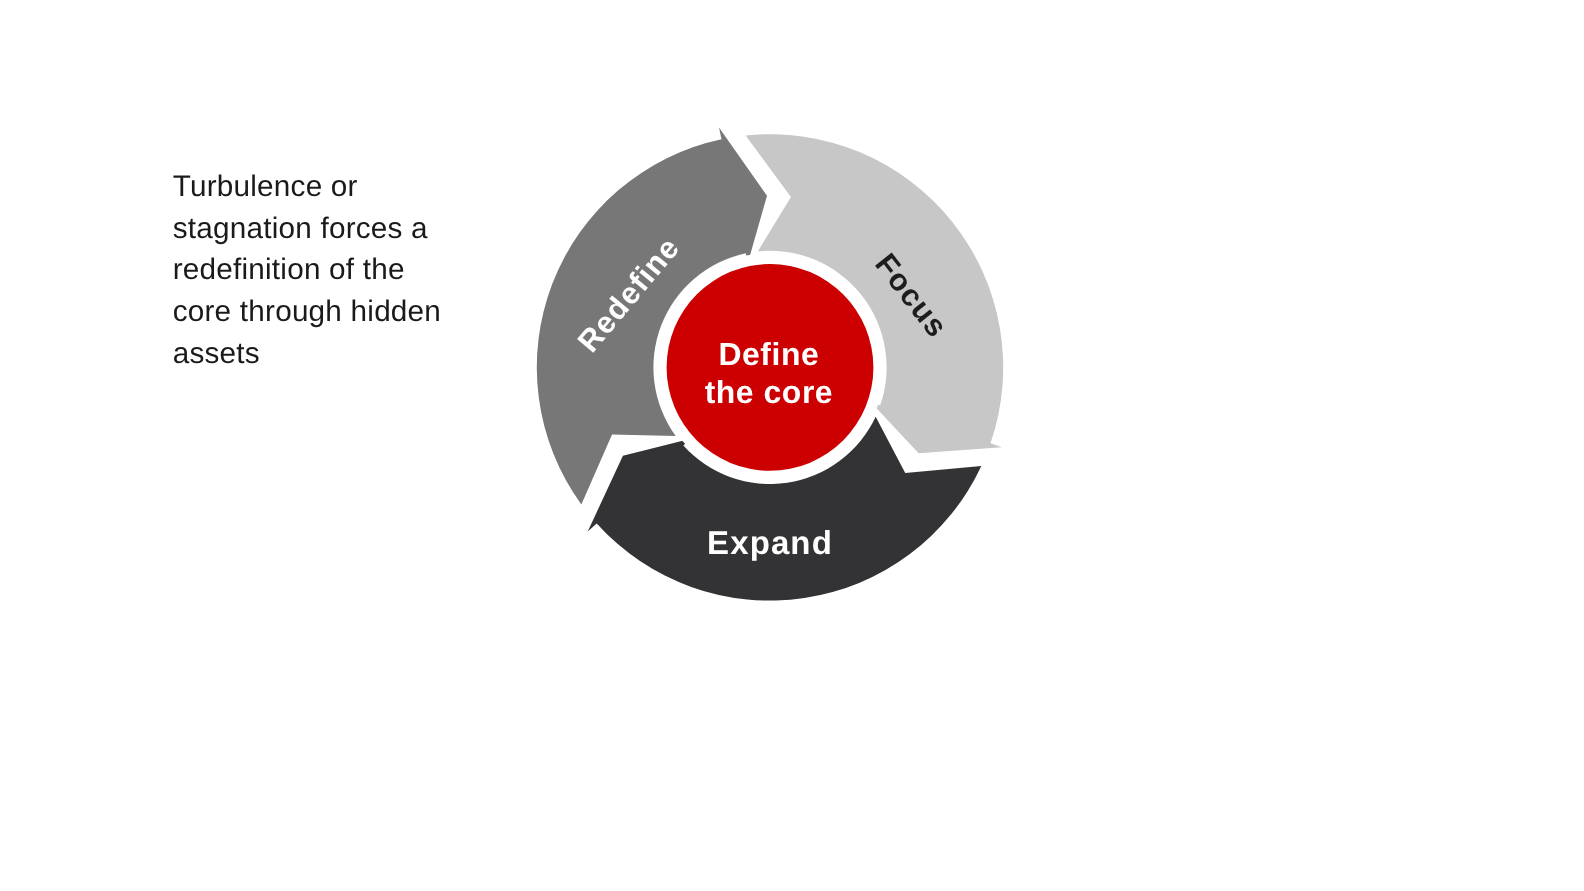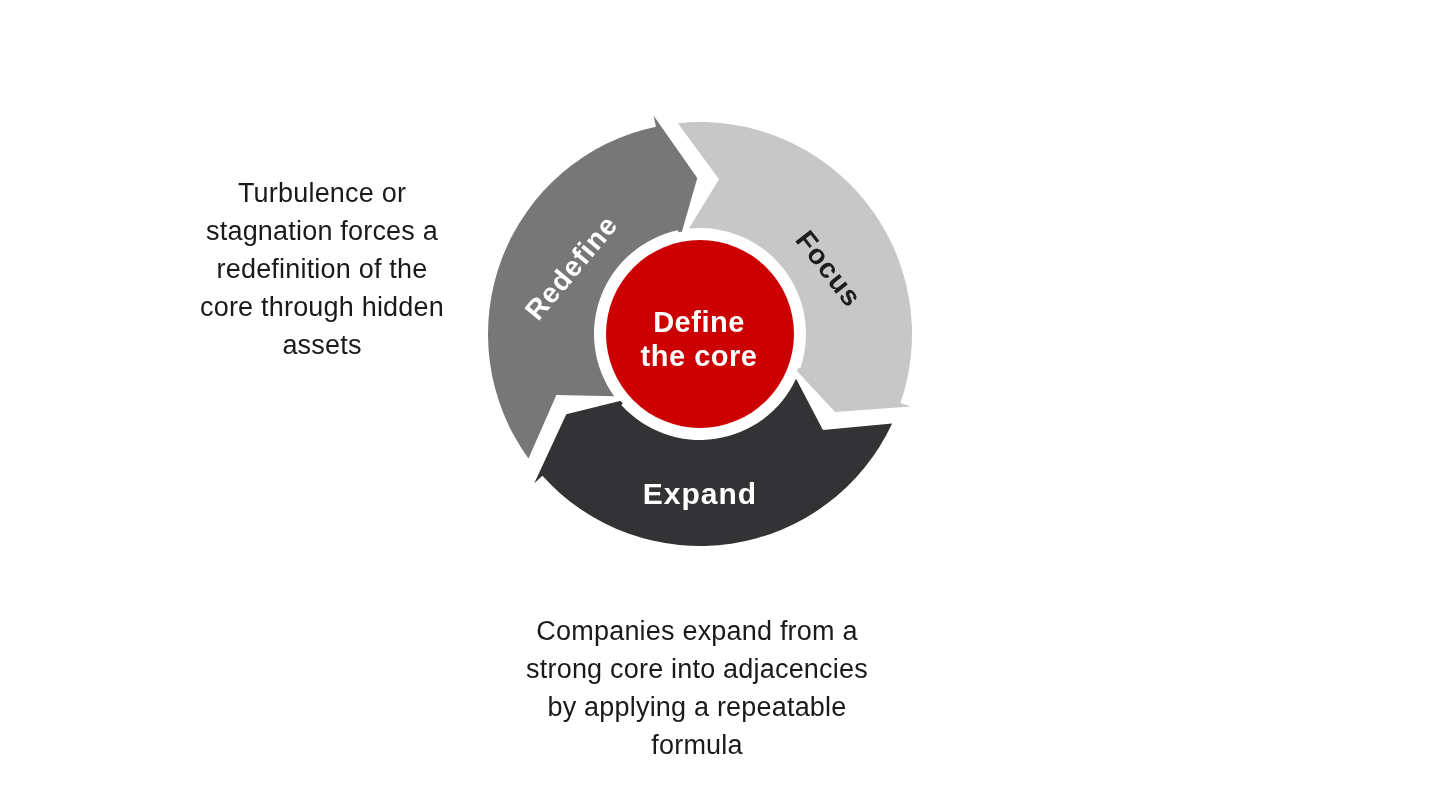--- a/index.html
+++ b/index.html
@@ -14,27 +14,25 @@
     position: relative;
     font-family: "Liberation Sans", sans-serif;
   }
   .slide {
     position: absolute;
     inset: 0;
     background: #ffffff;
   }
   .annotation {
     position: absolute;
-    text-align: center;
     white-space: pre-line;
     font-size: 27px;
     line-height: 38px;
     letter-spacing: 0.2px;
     color: #1a1a1a;
-    margin-top: 24px;
   }
   .annotation-left   { left: 157px; top: 150px; width: 330px; }
   .annotation-right  { left: 920px; top: 148px; width: 340px; }
   .annotation-bottom { left: 487px; top: 588px; width: 420px; }
   svg.cycle {
     position: absolute;
     left: 470px;
     top: 104px;
     width: 460px;
     height: 460px;
@@ -60,24 +58,20 @@
 
 <div class="slide">
 
   <div class="annotation annotation-left">Turbulence or
 stagnation forces a
 redefinition of the
 core through hidden
 assets</div>
 
 
-  <div class="annotation annotation-bottom">Companies expand from a
-strong core into adjacencies
-by applying a repeatable
-formula</div>
 
   <svg class="cycle" viewBox="0 0 460 460" xmlns="http://www.w3.org/2000/svg">
 
     <g>
         <path d="M 58.49,354.61 A 212 212 0 0 1 185.92,22.63 L 183.64,11.87 L 227.28,74.02 L 209.83,135.12 L 207.96,126.32 A 106 106 0 0 0 144.24,292.31 L 86.40,290.95 Z" fill="#777777"></path>
         <path d="M 207.84,19.16 A 212 212 0 0 1 430.45,299.02 L 440.85,302.60 L 365.10,308.00 L 321.72,261.58 L 330.22,264.51 A 106 106 0 0 0 218.92,124.58 L 249.01,75.16 Z" fill="#c7c7c7"></path>
         <path d="M 422.14,319.60 A 212 212 0 0 1 72.45,371.86 L 64.28,379.22 L 96.28,310.35 L 157.91,294.91 L 151.23,300.93 A 106 106 0 0 0 326.07,274.80 L 352.93,326.04 Z" fill="#333335"></path>
       </g>
 
     <circle cx="230" cy="230" r="104" fill="#ffffff"></circle>

